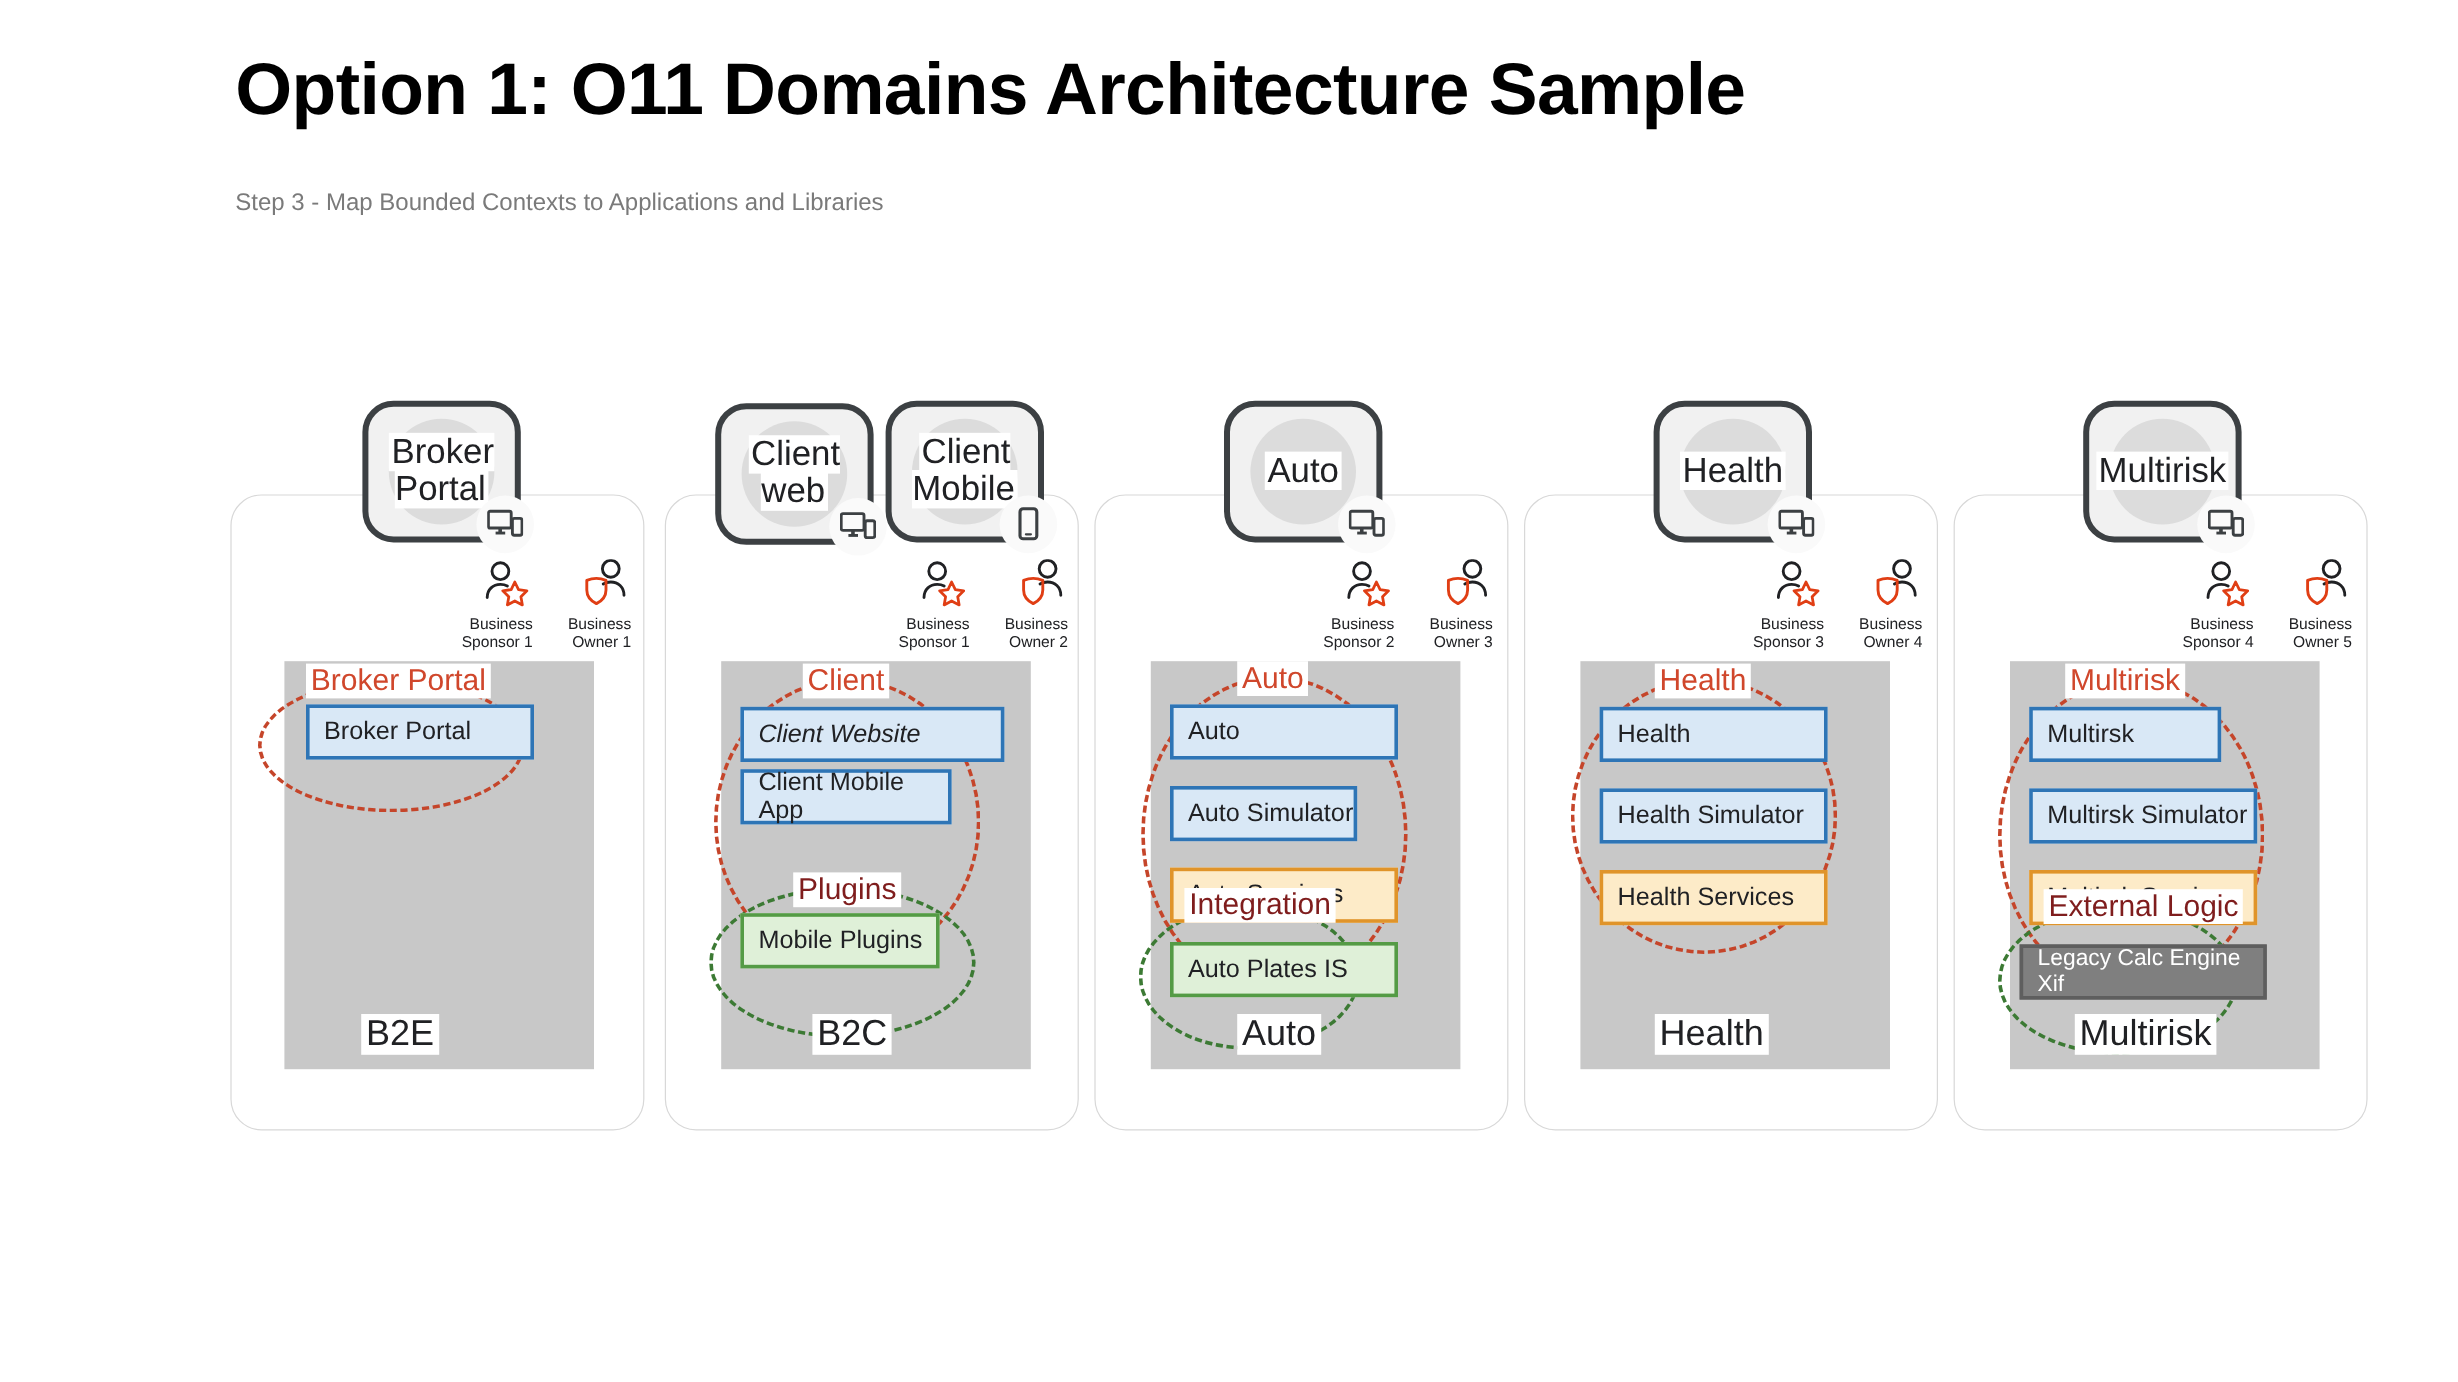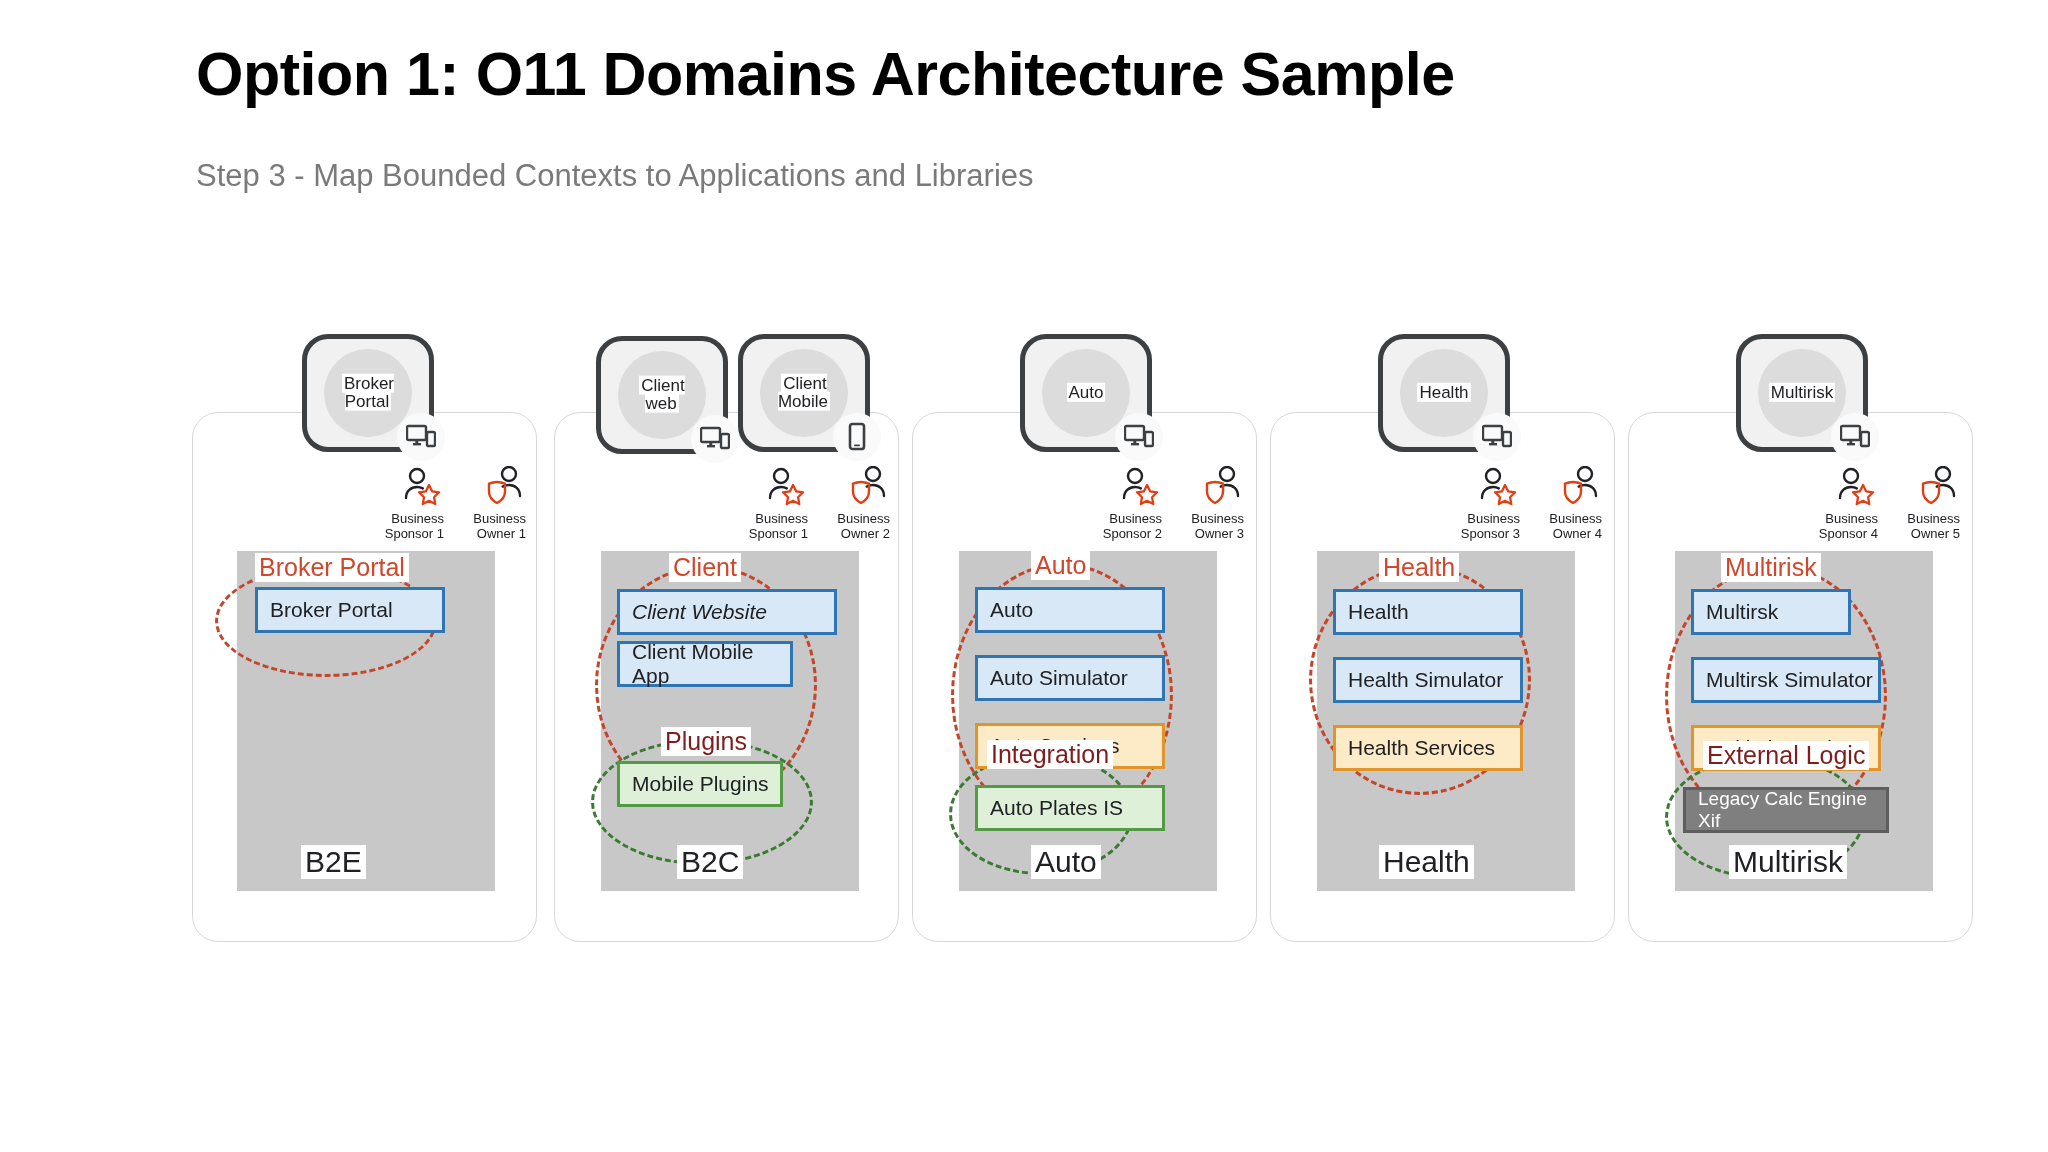--- a/index.html
+++ b/index.html
@@ -12,21 +12,21 @@
     position:relative;
   }
   
   #page-title{
     position:absolute;left:196px;top:42px;
     font-size:61px;font-weight:700;line-height:1.08;
     letter-spacing:-0.5px;color:#000000;white-space:nowrap;
   }
   #page-subtitle{
     position:absolute;left:196px;top:158px;
-    font-size:31px;font-weight:400;color:#7a7a7a;white-space:nowrap;
+    font-size:20px;font-weight:400;color:#7a7a7a;white-space:nowrap;
   }
 
   
   .domain-card{
     position:absolute;top:412px;width:345px;height:530px;
     border:1.5px solid #d8d8d8;border-radius:26px;background:#ffffff;
     box-sizing:border-box;
   }
   .domain-card.c0{left:192px;}
   .domain-card.c1{left:554px;}
@@ -48,21 +48,21 @@
     background:#f1f1f1;
     box-sizing:border-box;
     z-index:6;
   }
   .app-bubble .disc{
     position:absolute;left:50%;top:50%;transform:translate(-50%,-50%);
     width:88px;height:88px;border-radius:50%;background:#dcdcdc;
   }
   .app-bubble .bubble-label{
     position:absolute;left:50%;top:50%;transform:translate(-50%,-50%);
-    width:116px;text-align:center;font-size:17px;line-height:1.08;
+    width:116px;text-align:center;font-size:29px;line-height:1.08;
     color:#202124;
     white-space:pre-line;
   }
   .app-bubble .bubble-label span{background:#ffffff;padding:0 2px;}
   .badge{
     position:absolute;right:-16px;bottom:-14px;
     width:48px;height:48px;border-radius:50%;background:#fafafa;
     display:flex;align-items:center;justify-content:center;
     z-index:7;
   }
@@ -224,21 +224,21 @@
 <div class="domain-card c2">
   <div class="grey-panel"></div>
 
   <div class="ellipse red" style="left:38px;top:150px;width:222px;height:264px;"></div>
   <div class="ellipse-label red" style="left:118px;top:138px;">Auto</div>
 
   <div class="ellipse green" style="left:36px;top:340px;width:184px;height:122px;"></div>
   <div class="ellipse-label green" style="left:74px;top:327px;">Integration</div>
 
   <div class="comp blue" style="left:62px;top:174px;width:190px;">Auto</div>
-  <div class="comp blue" style="left:62px;top:242px;width:190px;">Auto Simulator</div>
+  <div class="comp blue" style="left:62px;top:242px;width:156px;">Auto Simulator</div>
   <div class="comp orange" style="left:62px;top:310px;width:190px;">Auto Services</div>
   <div class="comp green" style="left:62px;top:372px;width:190px;">Auto Plates IS</div>
 
   <div class="domain-label" style="left:118px;top:432px;">Auto</div>
 </div>
 
 <div class="app-bubble" style="left:1020px;top:334px;">
   <div class="disc"></div>
   <div class="bubble-label"><span>Auto</span></div>
   <div class="badge">

